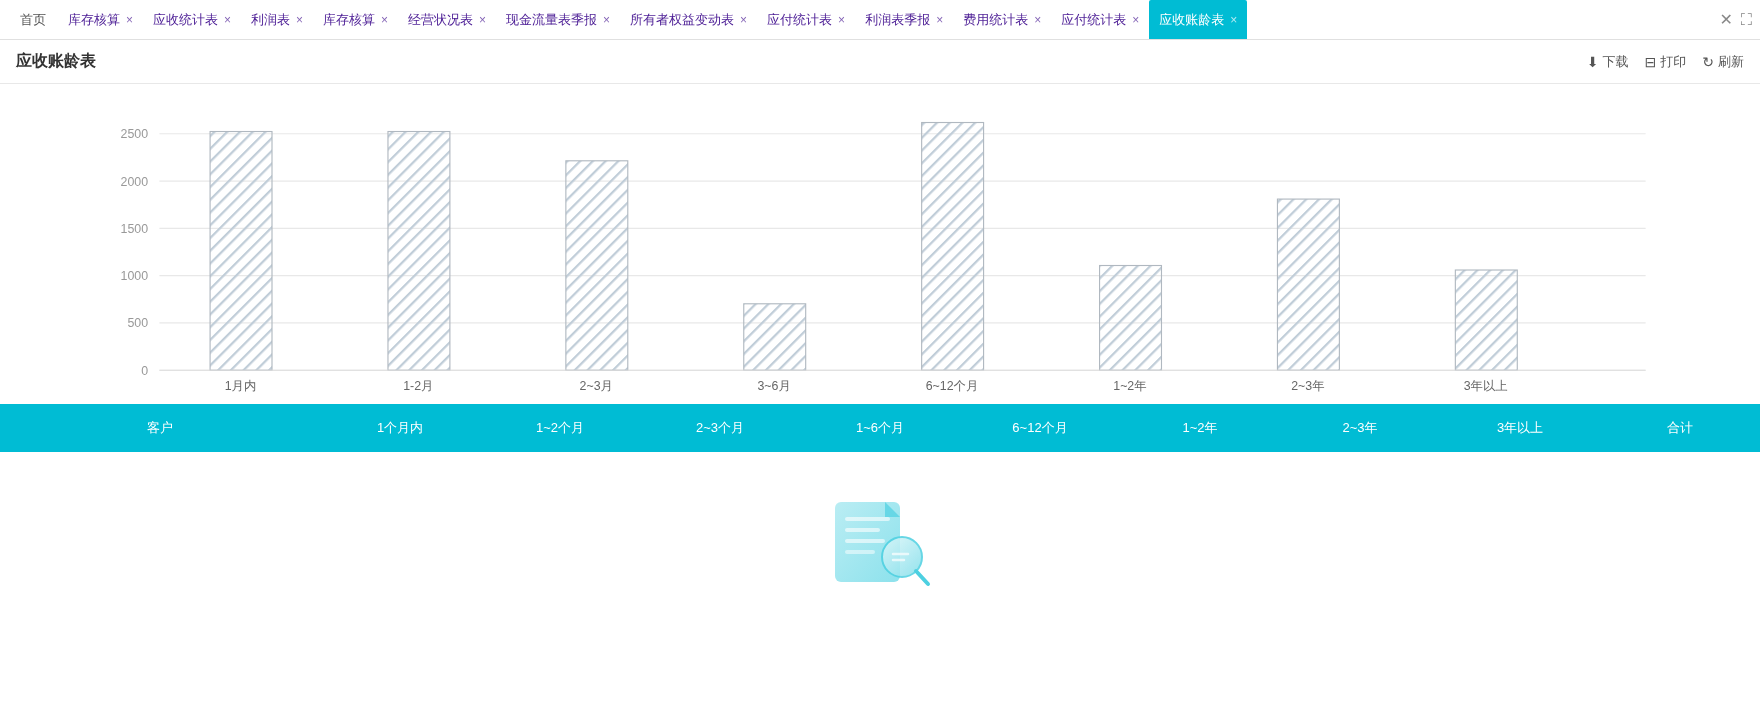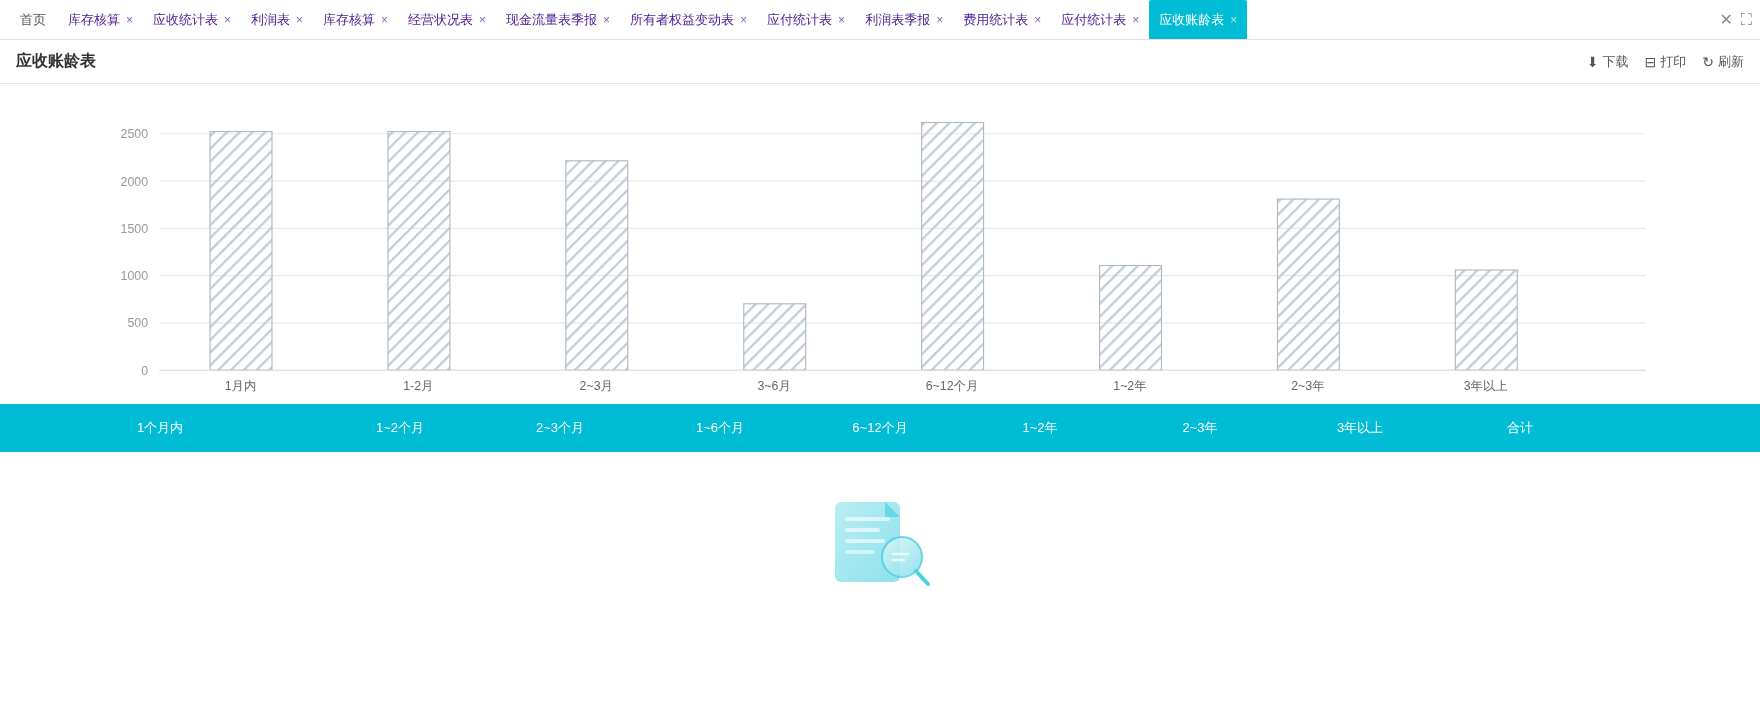--- a/index.html
+++ b/index.html
@@ -291,20 +291,21 @@
       <text class="x-axis-label" x="1080" y="258" text-anchor="middle">2~3年</text>
 
       <rect class="bar-hatched" x="1211" y="151" width="55" height="89"></rect>
       <text class="x-axis-label" x="1238" y="258" text-anchor="middle">3年以上</text>
 
       <line class="axis-line" x1="60" y1="240" x2="1380" y2="240"></line>
     </svg>
   </div>
 
   <div class="table-header">
+    <div class="table-header-cell">客户</div>
     <div class="table-header-cell">1个月内</div>
     <div class="table-header-cell">1~2个月</div>
     <div class="table-header-cell">2~3个月</div>
     <div class="table-header-cell">1~6个月</div>
     <div class="table-header-cell">6~12个月</div>
     <div class="table-header-cell">1~2年</div>
     <div class="table-header-cell">2~3年</div>
     <div class="table-header-cell">3年以上</div>
     <div class="table-header-cell">合计</div>
   </div>

